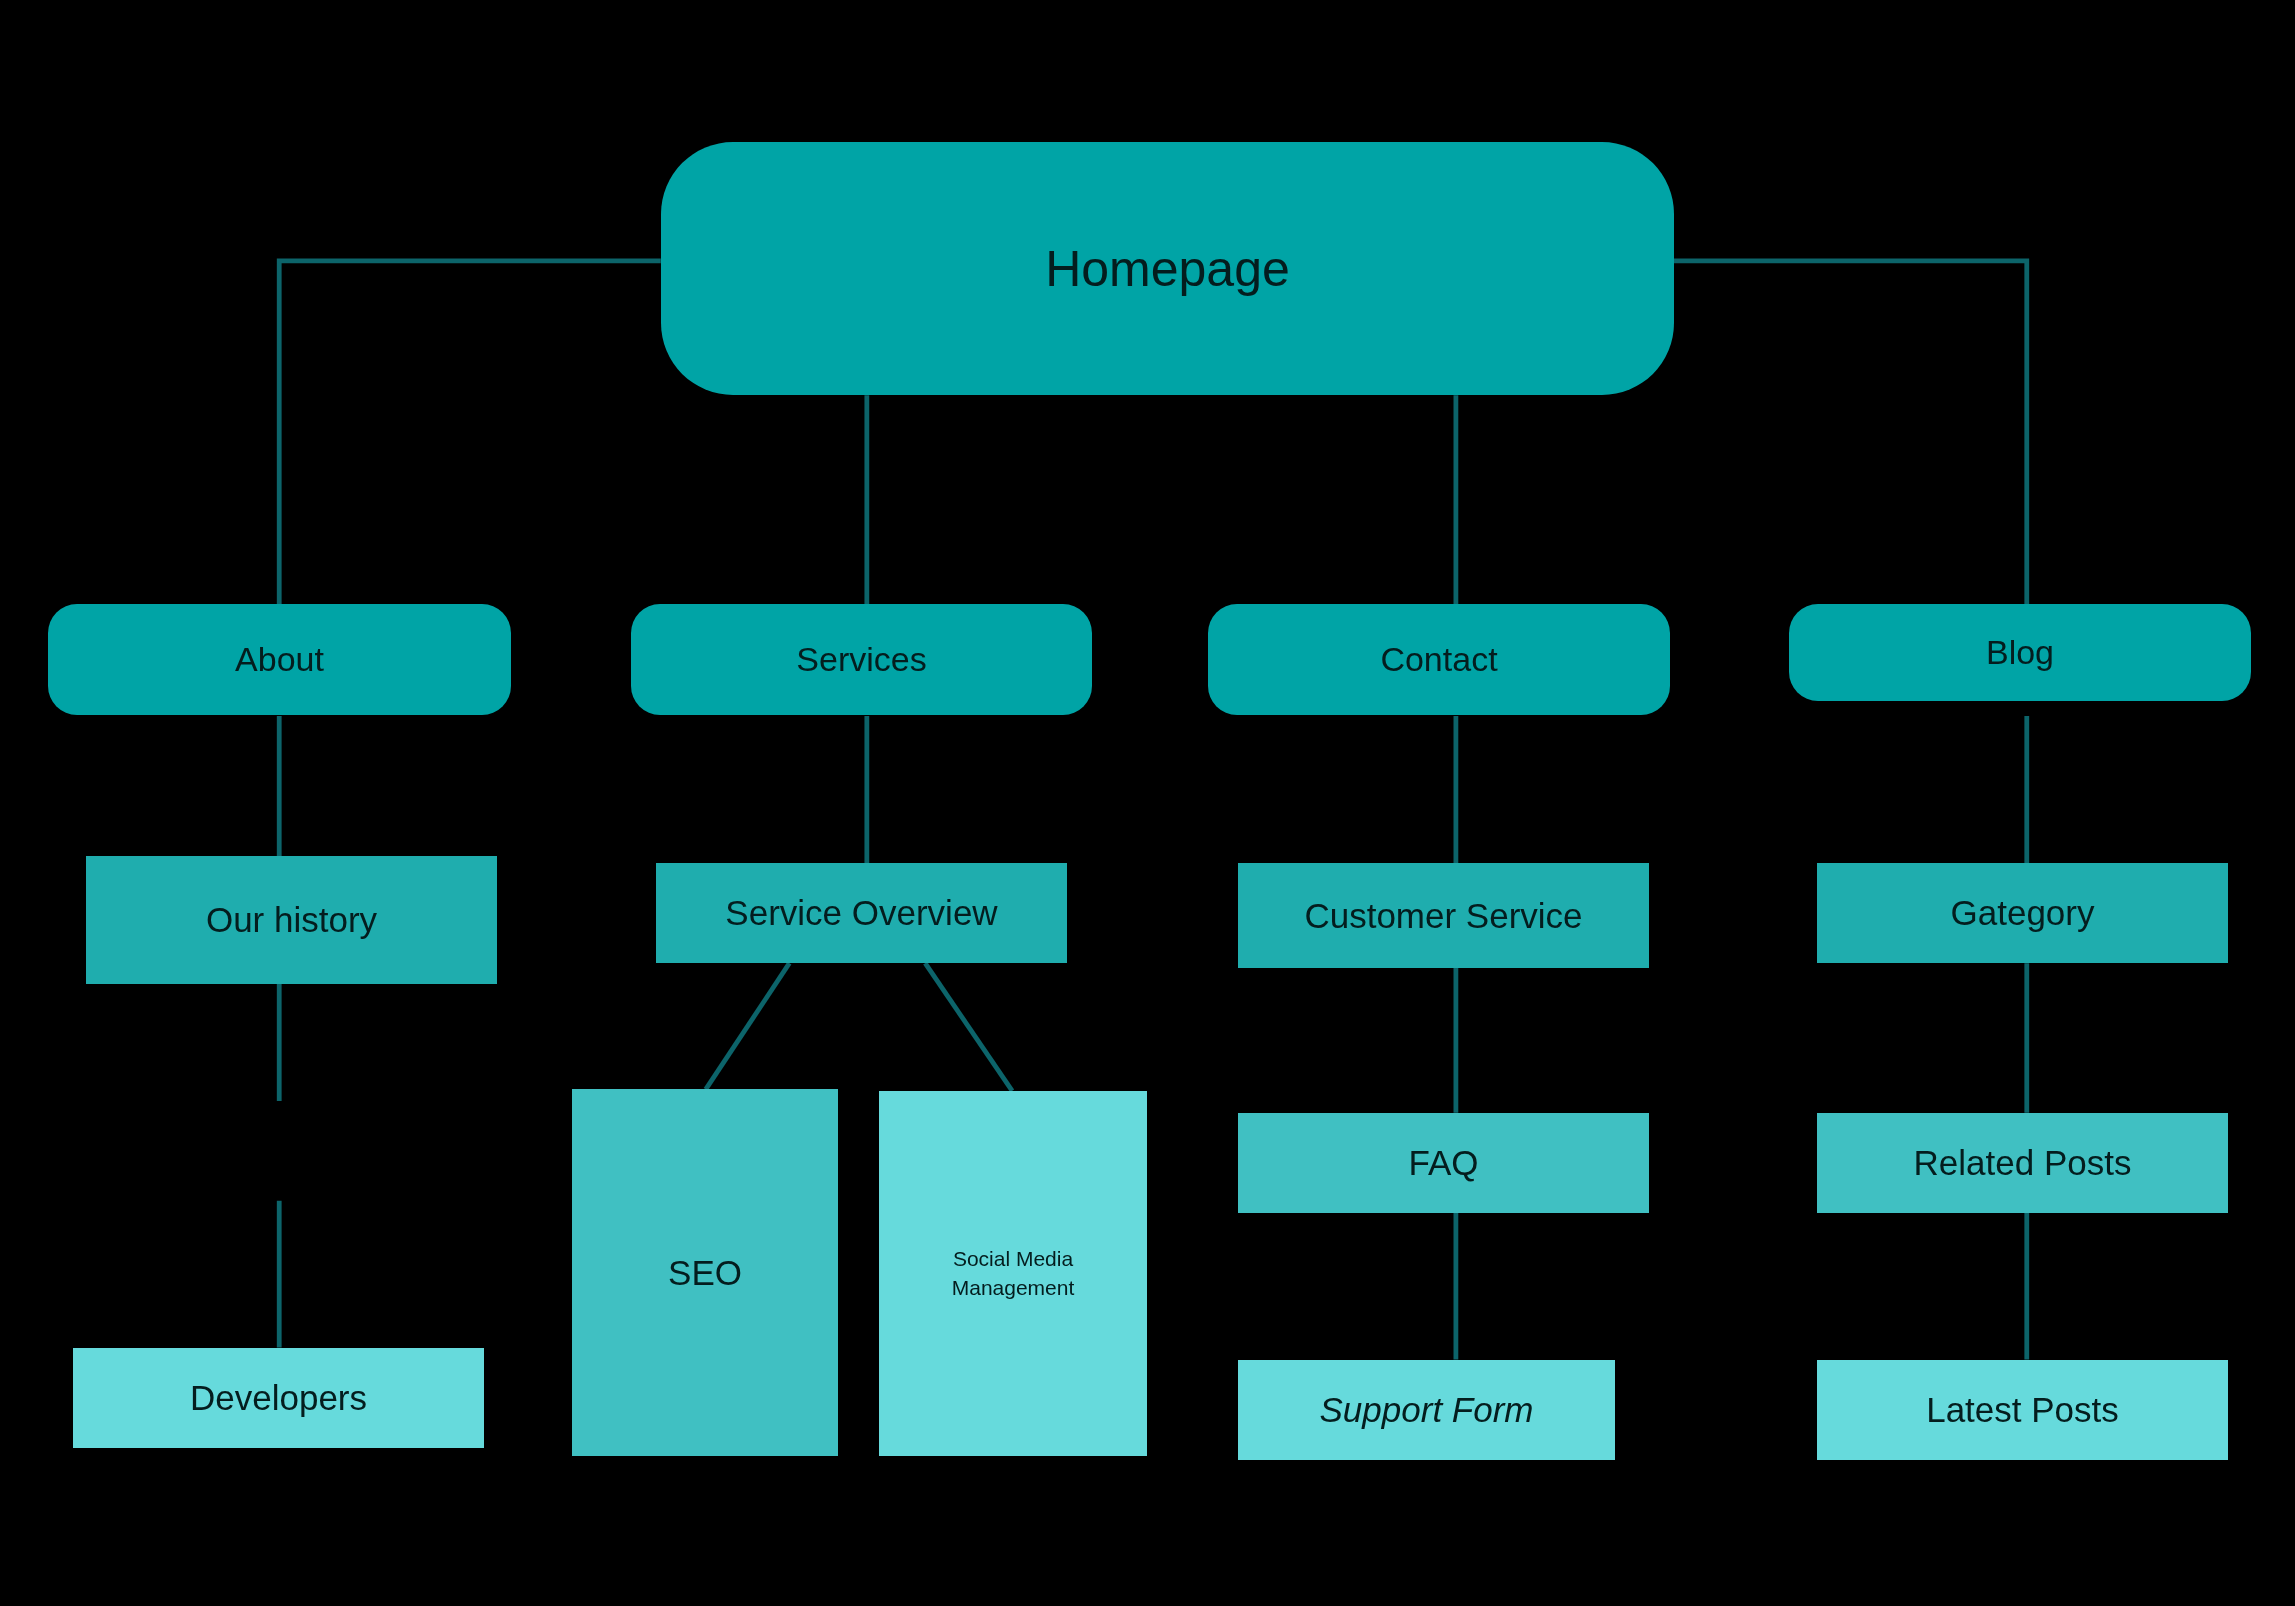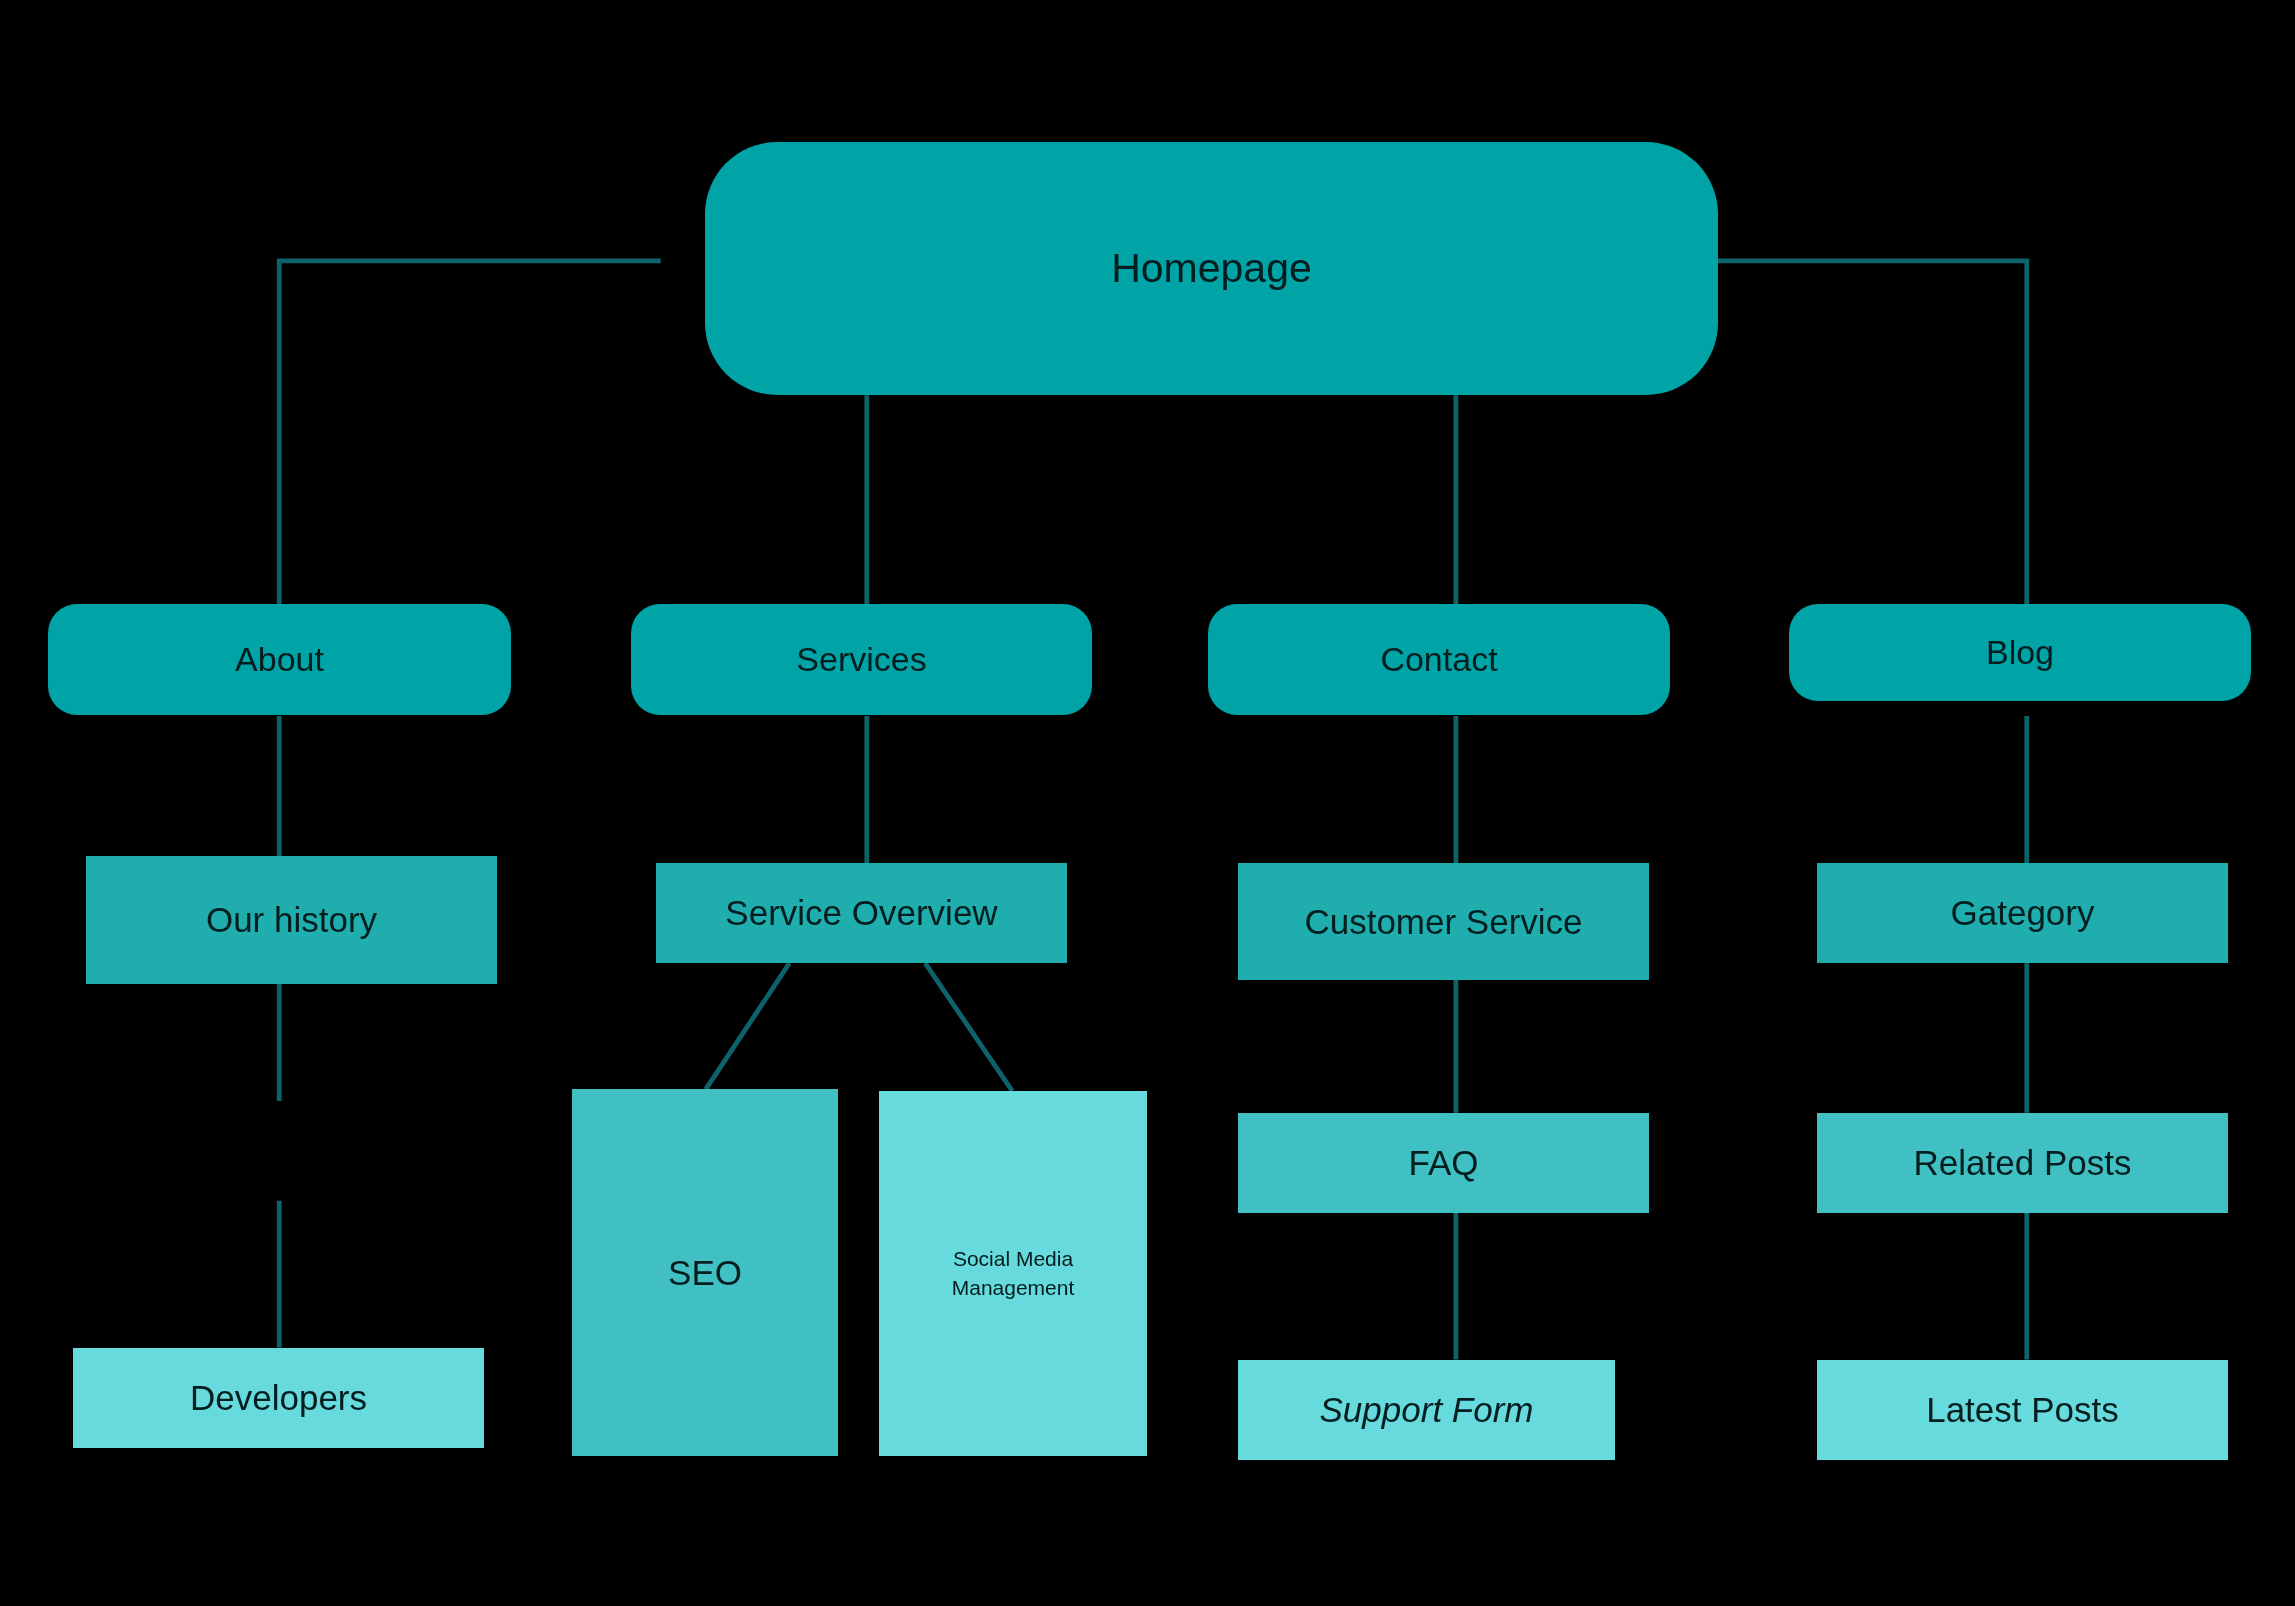--- a/index.html
+++ b/index.html
@@ -33,22 +33,21 @@
     align-items: center;
     justify-content: center;
     color: var(--txt, #041d1e);
     text-align: center;
     box-sizing: border-box;
   }
   .lbl { display: inline-block; }
   .l0 {
     background: var(--c0, #00a4a6);
     border-radius: 72px;
-    font-size: 41px;
-    margin-left: 44px;
+    font-size: 50px;
   }
   .l1 {
     background: var(--c0, #00a4a6);
     border-radius: 29px;
     font-size: 34px;
   }
   .r2 { background: var(--c2, #1fadae); font-size: 35px; }
   .r3 { background: var(--c3, #40c0c2); font-size: 35px; }
   .r4 { background: var(--c4, #66dadc); font-size: 35px; }
   .smm { font-size: 21px; line-height: 1.35; }
@@ -94,21 +93,21 @@
   <div class="node l1" style="left:1789px; top:604px; width:462px; height:97px;">
     <span class="lbl">Blog</span>
   </div>
 
   <div class="node r2" style="left:86px; top:856px; width:411px; height:128px;align-items:center;">
     <span class="lbl">Our history</span>
   </div>
   <div class="node r2" style="left:656px; top:863px; width:411px; height:100px;">
     <span class="lbl">Service Overview</span>
   </div>
-  <div class="node r2" style="left:1238px; top:863px; width:411px; height:117px;">
+  <div class="node r2" style="left:1238px; top:863px; width:411px; height:105px;">
     <span class="lbl">Customer Service</span>
   </div>
   <div class="node r2" style="left:1817px; top:863px; width:411px; height:100px;">
     <span class="lbl">Gategory</span>
   </div>
 
   <div class="node r3" style="left:1238px; top:1113px; width:411px; height:100px;">
     <span class="lbl">FAQ</span>
   </div>
   <div class="node r3" style="left:1817px; top:1113px; width:411px; height:100px;">

